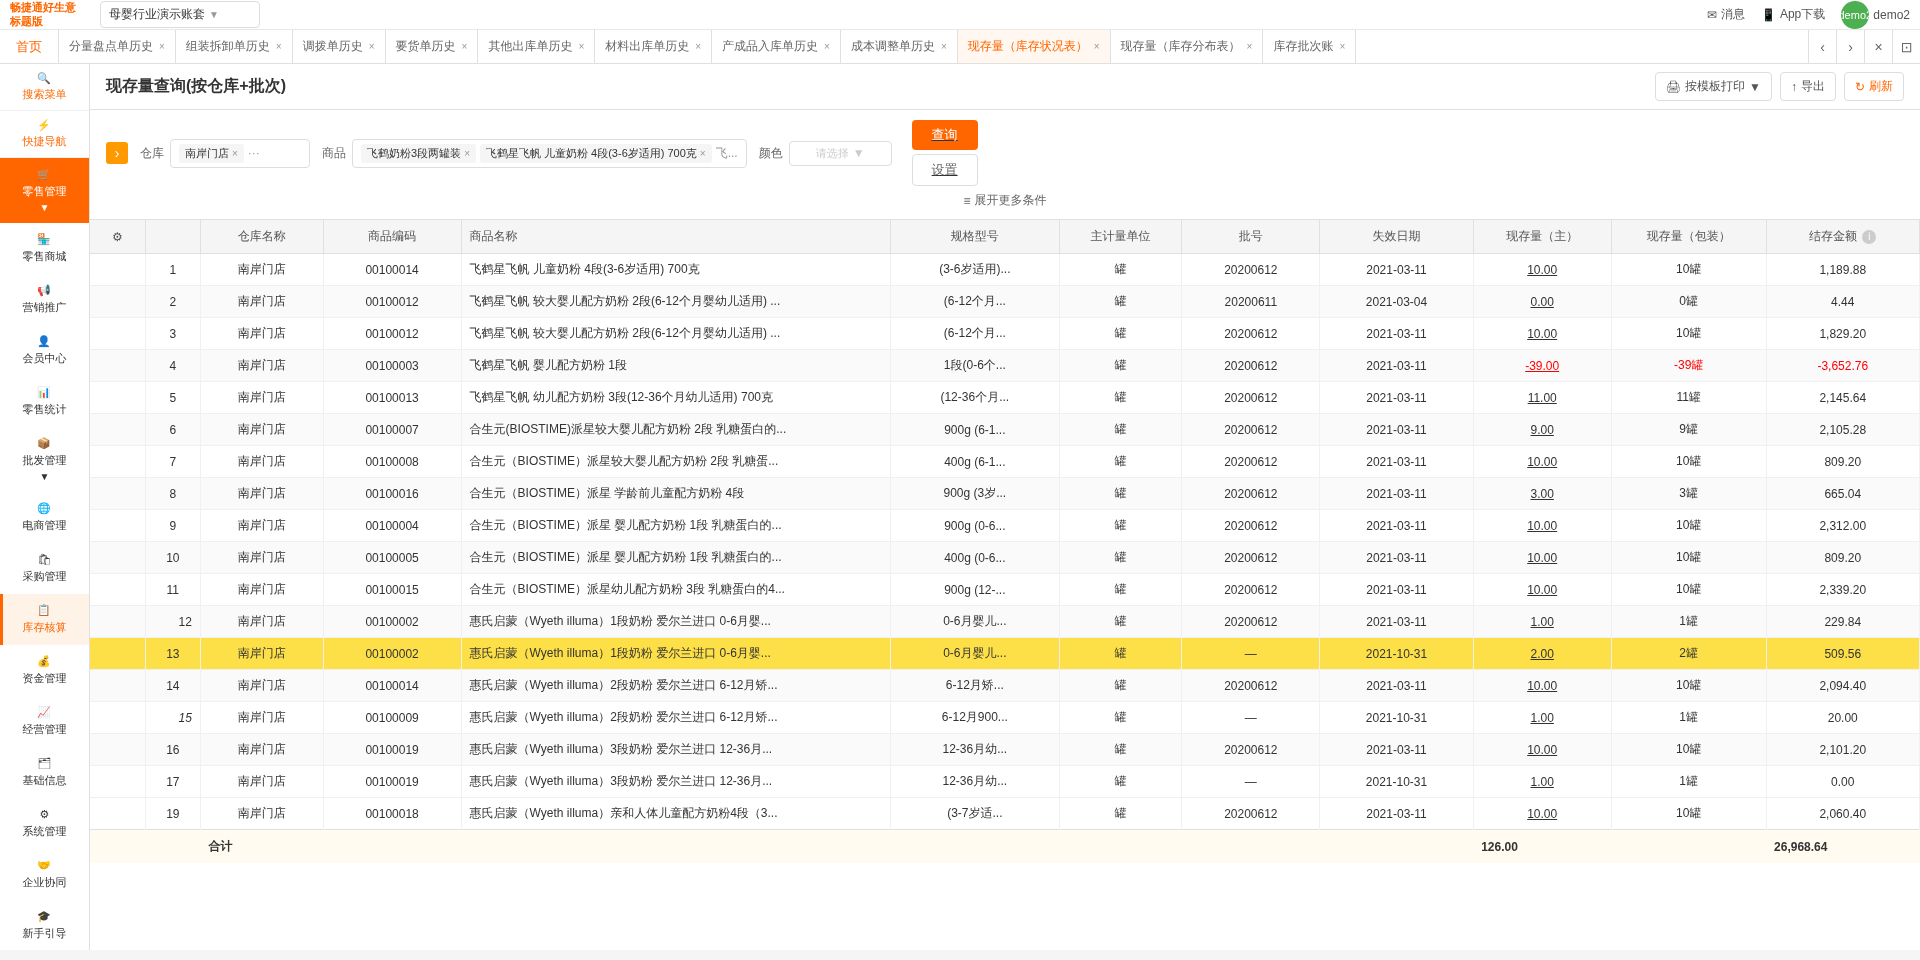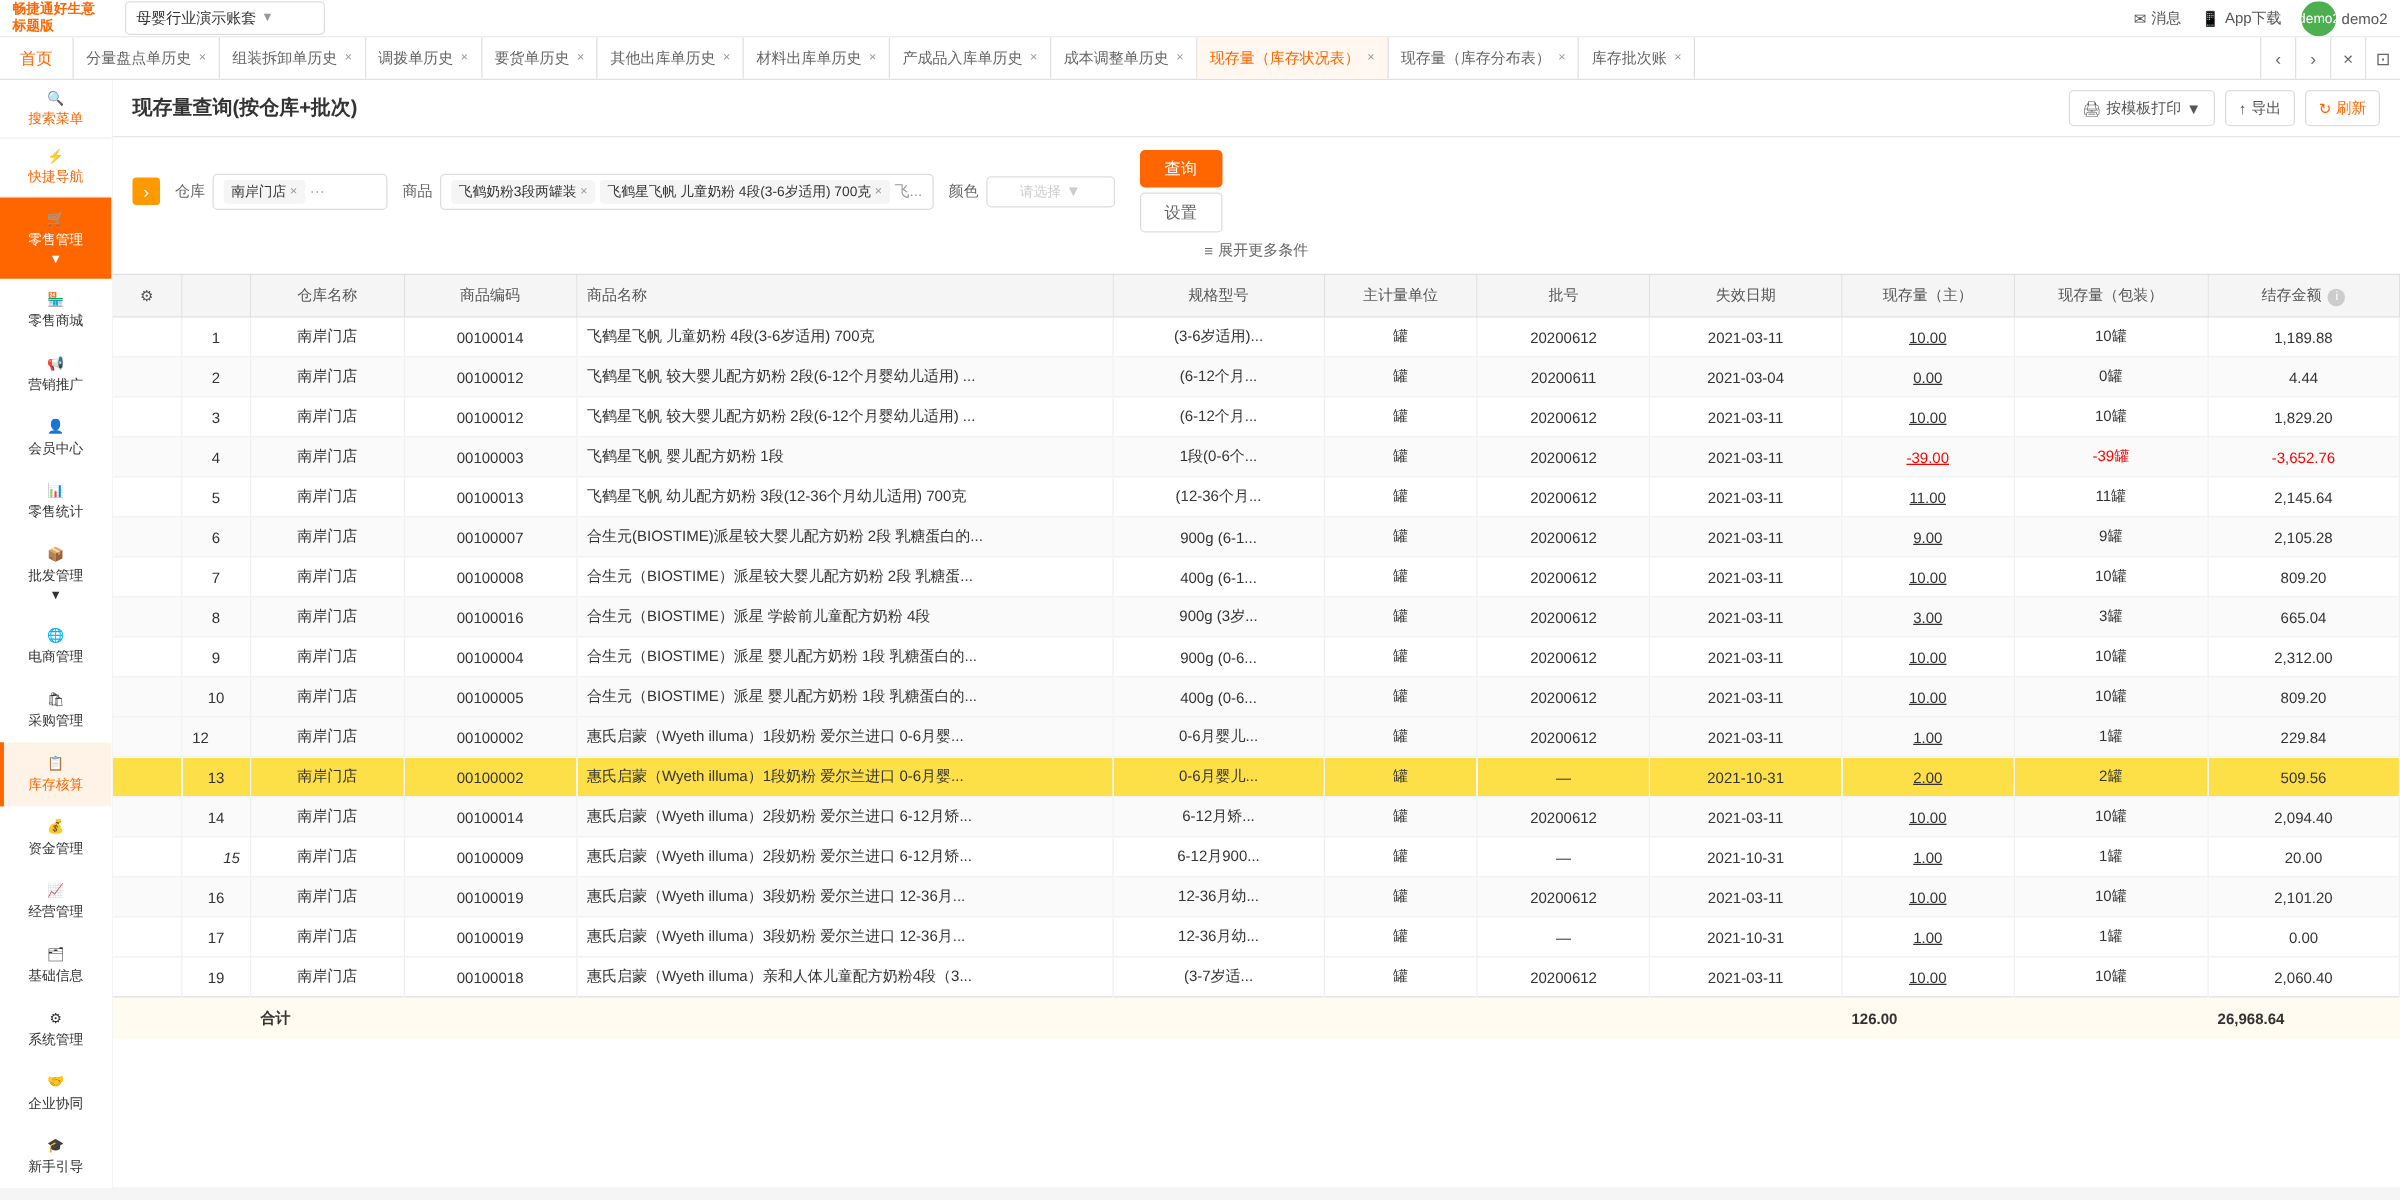--- a/index.html
+++ b/index.html
@@ -55,21 +55,21 @@
     .filter-tag-group { display: flex; align-items: center; gap: 4px; padding: 4px 8px; border: 1px solid #ddd; border-radius: 4px; min-width: 140px; background: #fff; flex-wrap: wrap; }
     .filter-tag { display: flex; align-items: center; gap: 3px; background: #f5f5f5; border-radius: 3px; padding: 2px 6px; font-size: 11px; color: #333; }
     .filter-tag .close { cursor: pointer; color: #999; font-size: 10px; }
     .filter-tag-more { color: #999; cursor: pointer; font-size: 12px; }
     .filter-tag-group-wide { display: flex; align-items: center; gap: 4px; padding: 4px 8px; border: 1px solid #ddd; border-radius: 4px; min-width: 280px; background: #fff; flex-wrap: wrap; }
     .filter-color { display: flex; align-items: center; gap: 4px; padding: 4px 26px; border: 1px solid #ddd; border-radius: 4px; min-width: 80px; background: #fff; }
     .filter-color-arrow { margin-left: auto; color: #ccc; }
     .expand-more { display: flex; align-items: center; justify-content: center; gap: 4px; color: #666; cursor: pointer; font-size: 12px; margin-top: 6px; }
     .btn-query { background: #ff6600; color: #fff; border: none; padding: 6px 20px; border-radius: 4px; cursor: pointer; font-size: 13px; white-space: nowrap; }
     .btn-settings { background: #fff; color: #666; border: 1px solid #ddd; padding: 6px 14px; border-radius: 4px; cursor: pointer; font-size: 13px; }
-    .query-btns { display: flex; flex-direction: column; gap: 4px; margin-left: 8px; }
+    .query-btns { display: flex; flex-direction: column; gap: 4px; margin-left: 8px; text-decoration: underline; }
 
     
     .table-container { flex: 1; overflow-y: auto; padding: 0; background: #fff; margin: 0; }
     table { width: 100%; border-collapse: collapse; font-size: 12px; }
     thead tr { background: #f5f5f5; }
     thead th { padding: 8px 8px; text-align: center; border-bottom: 1px solid #e0e0e0; border-right: 1px solid #e0e0e0; color: #555; font-weight: normal; white-space: nowrap; position: sticky; top: 0; background: #f5f5f5; z-index: 1; }
     tbody tr { border-bottom: 1px solid #f0f0f0; }
     tbody td { padding: 7px 8px; text-align: center; border-right: 1px solid #f0f0f0; color: #333; white-space: nowrap; overflow: hidden; text-overflow: ellipsis; max-width: 200px; }
     tbody td.text-left { text-align: left; }
     .underline-link { text-decoration: underline; color: #333; cursor: pointer; }
@@ -484,23 +484,37 @@
     <td class="col-code">00100005</td>
     <td class="col-name text-left" style="max-width:260px;overflow:hidden;text-overflow:ellipsis;white-space:nowrap;">合生元（BIOSTIME）派星 婴儿配方奶粉 1段 乳糖蛋白的...</td>
     <td class="col-spec">400g (0-6...</td>
     <td class="col-unit">罐</td>
     <td class="col-batch">20200612</td>
     <td class="col-expire">2021-03-11</td>
     <td class="col-qty-main" style=""><span class="underline-link" style="">10.00</span></td>
     <td class="col-qty-pkg" style="">10罐</td>
     <td class="col-balance" style="">809.20</td>
   </tr>
-            <tr style="background: rgb(250, 250, 250);">
-    <td class="col-setting" style="text-align:center;"></td>
-    <td class="col-num" style="text-align:left;">12</td>
+            <tr style="background: rgb(255, 255, 255);">
+    <td class="col-setting" style="text-align:center;"></td>
+    <td class="col-num" style="text-align:center;">11</td>
+    <td class="col-warehouse">南岸门店</td>
+    <td class="col-code">00100015</td>
+    <td class="col-name text-left" style="max-width:260px;overflow:hidden;text-overflow:ellipsis;white-space:nowrap;">合生元（BIOSTIME）派星幼儿配方奶粉 3段 乳糖蛋白的4...</td>
+    <td class="col-spec">900g (12-...</td>
+    <td class="col-unit">罐</td>
+    <td class="col-batch">20200612</td>
+    <td class="col-expire">2021-03-11</td>
+    <td class="col-qty-main" style=""><span class="underline-link" style="">10.00</span></td>
+    <td class="col-qty-pkg" style="">10罐</td>
+    <td class="col-balance" style="">2,339.20</td>
+  </tr>
+            <tr style="background: rgb(250, 250, 250);">
+    <td class="col-setting" style="text-align:center;"></td>
+    <td class="col-num" style="text-align:right;">12</td>
     <td class="col-warehouse">南岸门店</td>
     <td class="col-code">00100002</td>
     <td class="col-name text-left" style="max-width:260px;overflow:hidden;text-overflow:ellipsis;white-space:nowrap;">惠氏启蒙（Wyeth illuma）1段奶粉 爱尔兰进口 0-6月婴...</td>
     <td class="col-spec">0-6月婴儿...</td>
     <td class="col-unit">罐</td>
     <td class="col-batch">20200612</td>
     <td class="col-expire">2021-03-11</td>
     <td class="col-qty-main" style=""><span class="underline-link" style="">1.00</span></td>
     <td class="col-qty-pkg" style="">1罐</td>
     <td class="col-balance" style="">229.84</td>

